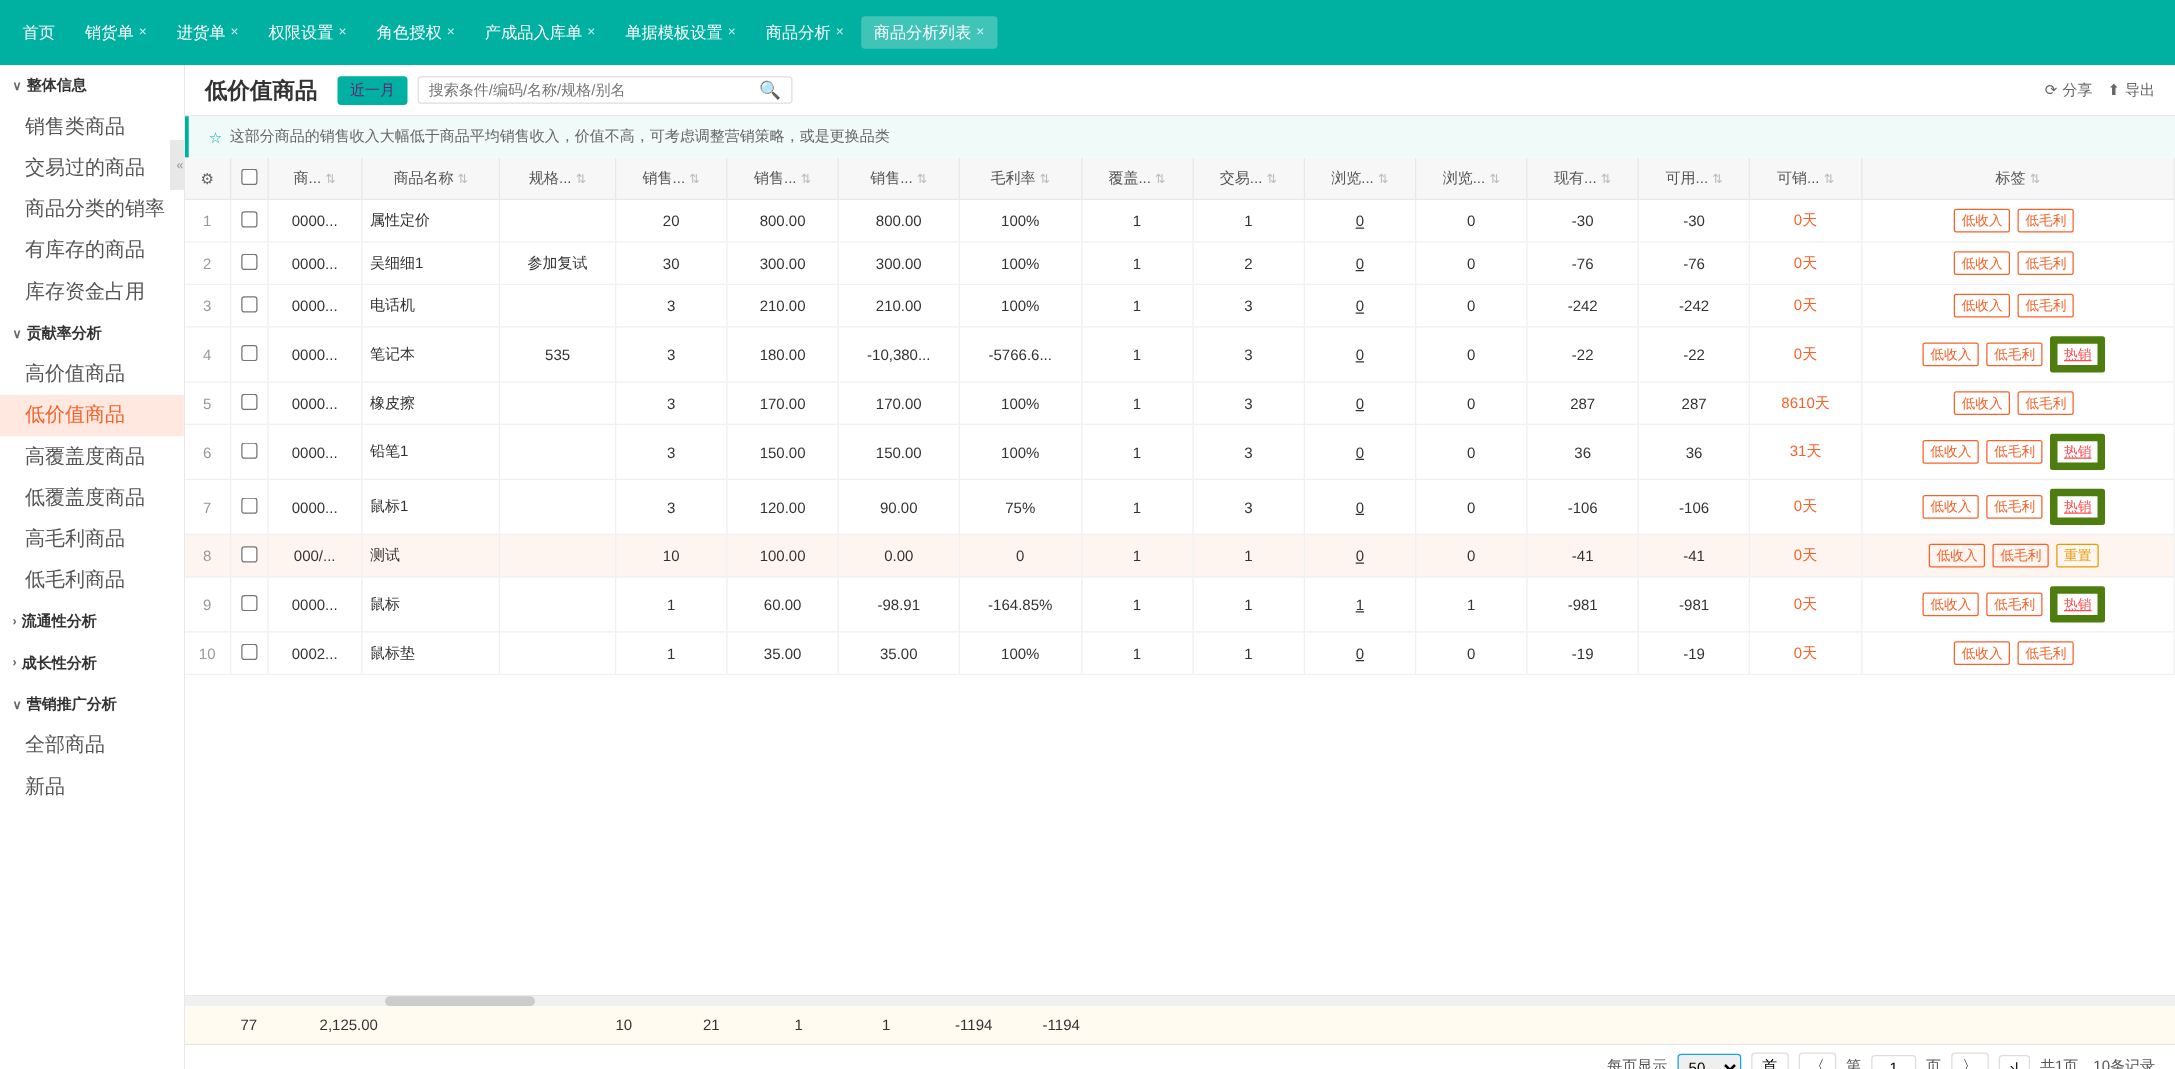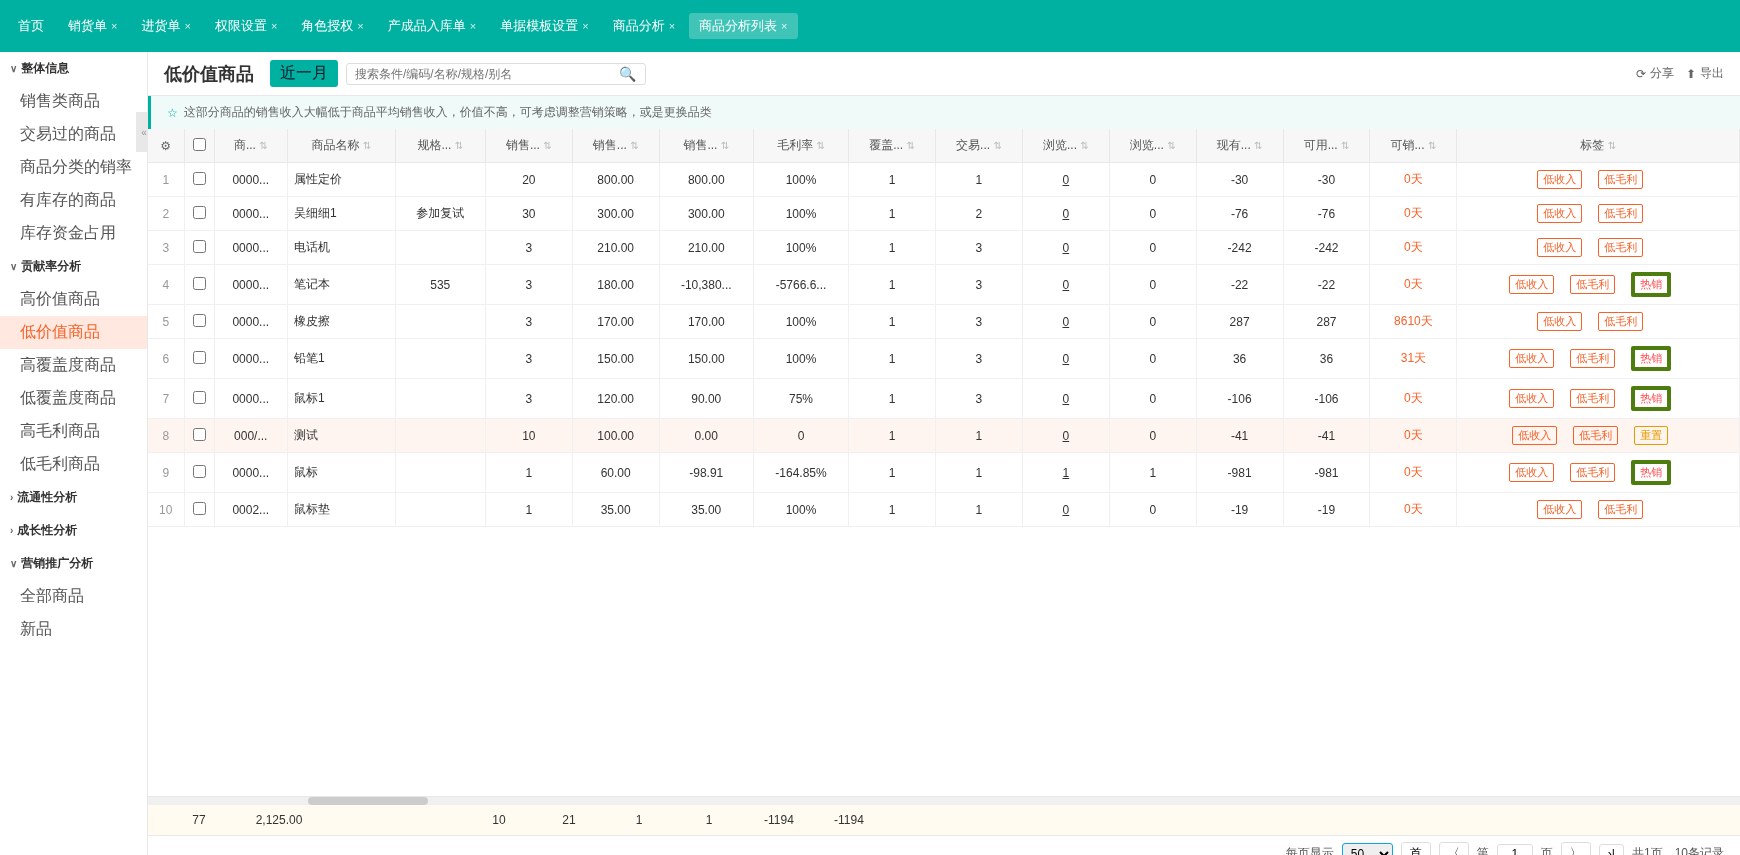--- a/index.html
+++ b/index.html
@@ -95,25 +95,25 @@
       gap: 8px;
     }
     .page-title {
       font-size: 18px;
       font-weight: bold;
       color: #333;
       margin-right: 8px;
     }
     .time-filter-btn {
       background: #00b0a0;
-      color: #0f172a;
+      color: #701a75;
       border: none;
       border-radius: 3px;
       padding: 3px 10px;
-      font-size: 16px;
+      font-size: 12px;
       cursor: pointer;
     }
     .search-box {
       display: flex;
       align-items: center;
       border: 1px solid #ddd;
       border-radius: 3px;
       padding: 2px 8px;
       gap: 4px;
       flex: 1;
@@ -186,25 +186,25 @@
       text-align: center;
       color: #333;
       border-right: 1px solid #f0f0f0;
       white-space: nowrap;
     }
     .tag {
       display: inline-block;
       padding: 1px 5px;
       border-radius: 2px;
       font-size: 11px;
-      margin-right: 16px;
+      margin-right: 6px;
     }
     .tag-orange { color: #f5632a; border: 1px solid #f5632a; }
     .tag-blue { color: #e69c00; border: 1px solid #e69c00; }
-    .tag-hot { color: #ff4d4f; border: 4px solid #4d7c0f; }
+    .tag-hot { color: #ff4d4f; border: 6px solid #4d7c0f; text-decoration: underline; }
     .days-orange { color: #f5632a; }
     .link-underline { text-decoration: underline; color: #333; cursor: pointer; }
     .checkbox-cell { width: 30px; }
 
     
     .footer {
       border-top: 1px solid #e8e8e8;
       background: #fff;
     }
     .total-row {

